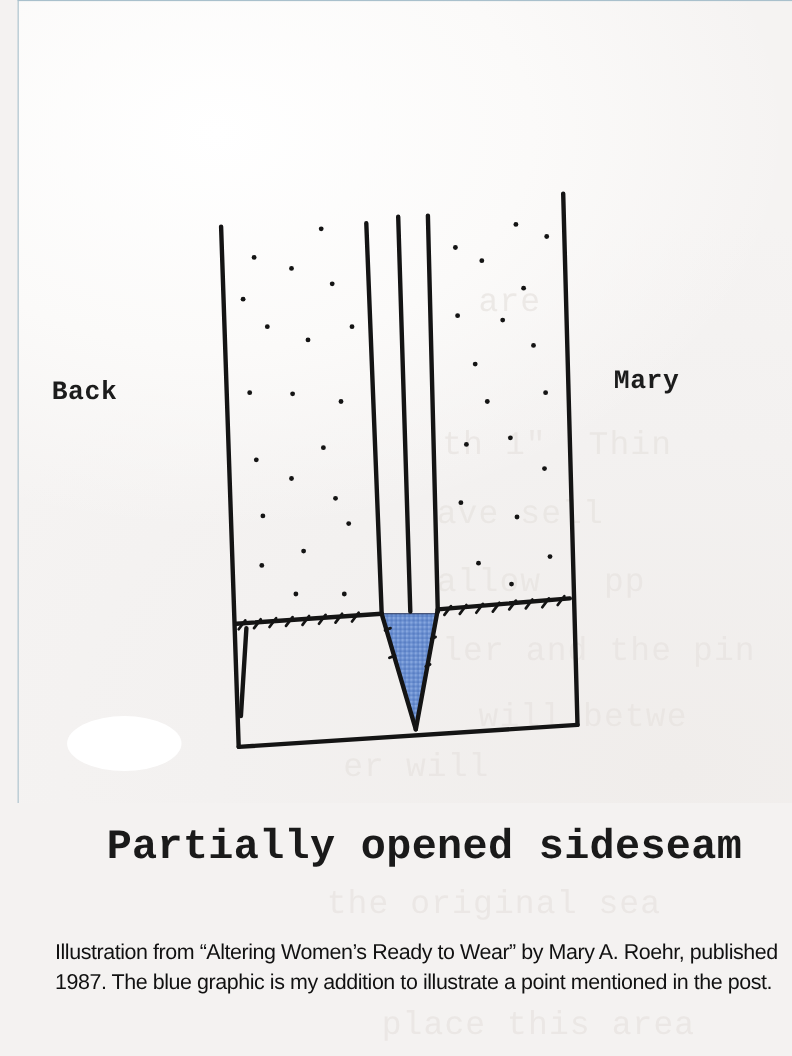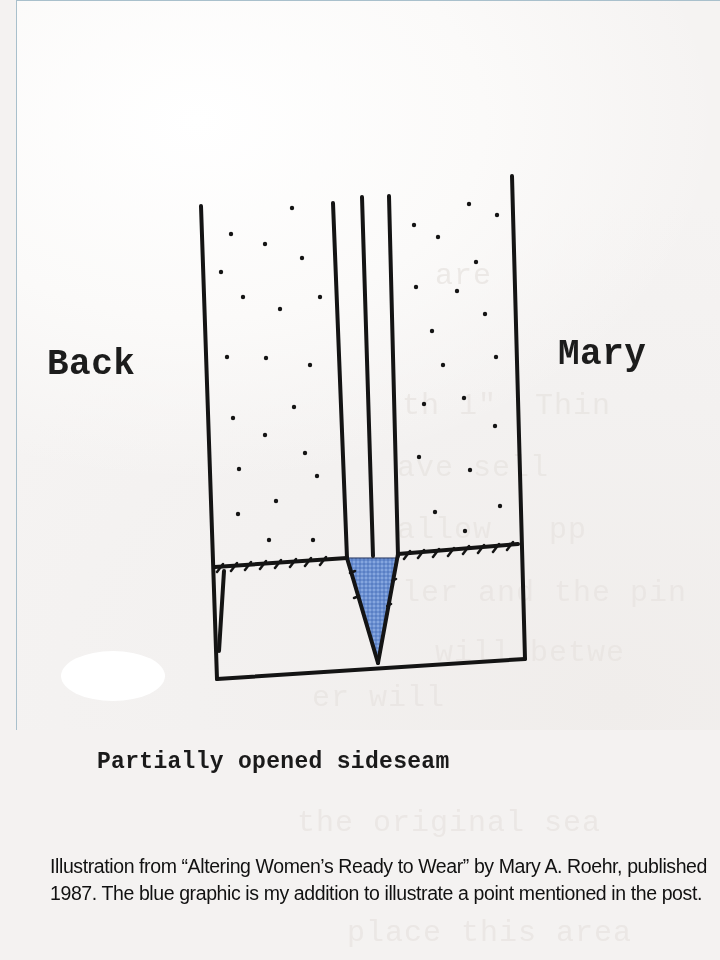--- a/index.html
+++ b/index.html
@@ -20,27 +20,27 @@
       position: absolute; font-family: "Liberation Mono", monospace; font-size: 30px;
       color: #e8e4e1; white-space: pre; opacity: 0.75; letter-spacing: 1px;
     }
     .glare {
       position: absolute; left: 44px; top: 650px; width: 104px; height: 50px;
       border-radius: 50%; background: #ffffff;
     }
     .diagram { position: absolute; left: 0; top: 0; }
     .label {
       position: absolute; font-family: "Liberation Mono", monospace; font-weight: bold;
-      color: #1c1c1c; font-size: 36px; letter-spacing: 0.5px;
+      color: #1c1c1c; font-size: 24px; letter-spacing: 0.5px;
     }
     .label-back { left: 30px; top: 343px; }
     .label-front { left: 541px; top: 333px; }
     .title {
       position: absolute; left: 80px; top: 748px; font-family: "Liberation Mono", monospace;
-      font-weight: bold; font-size: 23px; color: #1a1a1a; letter-spacing: 0.3px; white-space: nowrap;
+      font-weight: bold; font-size: 38px; color: #1a1a1a; letter-spacing: 0.3px; white-space: nowrap;
     }
     .caption {
       position: absolute; left: 33px; top: 852px; width: 690px;
       font-family: "Liberation Sans", sans-serif; font-size: 19.5px; line-height: 27px;
       color: #111111; letter-spacing: -0.4px;
     }
   </style>
 </head>
 <body>
 

